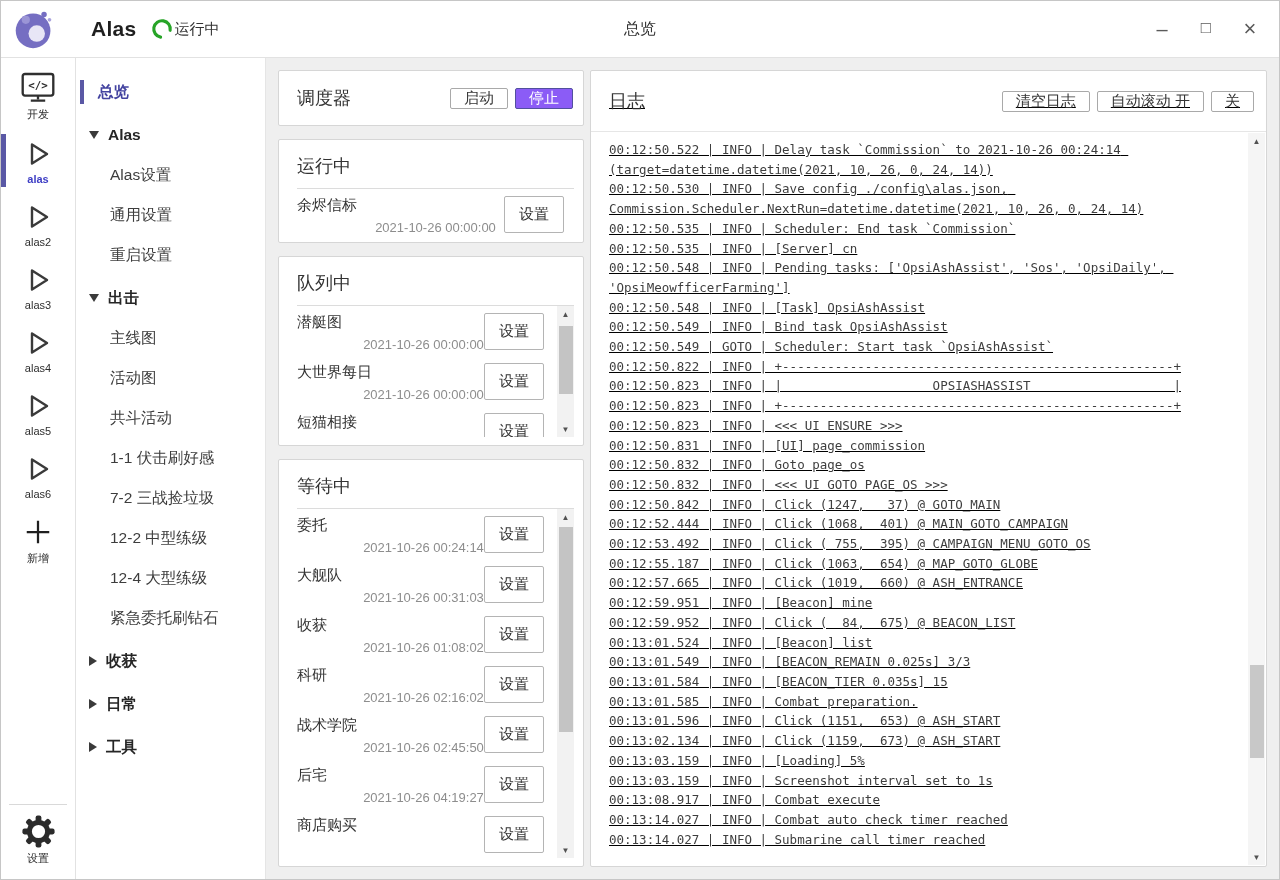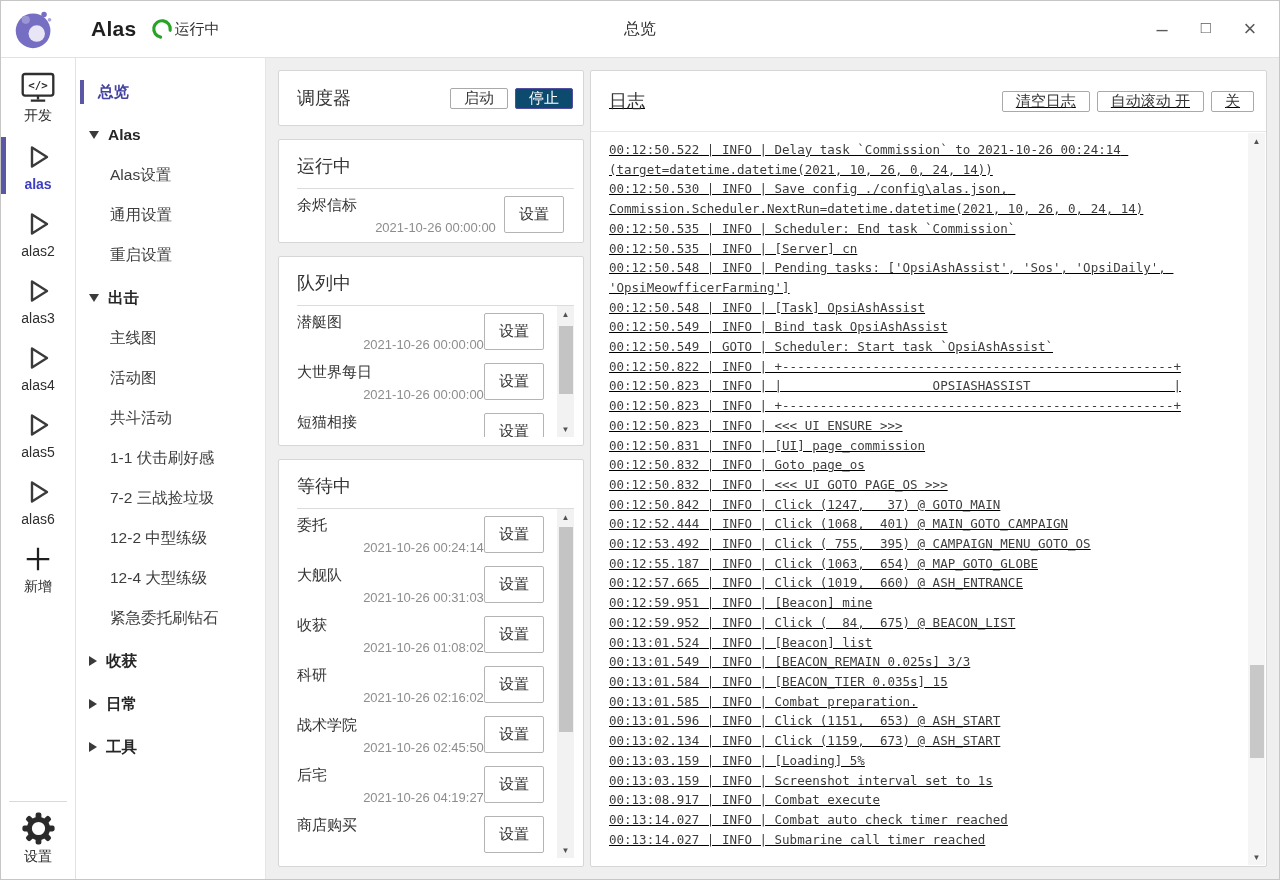--- a/index.html
+++ b/index.html
@@ -22,21 +22,21 @@
   .win-btn.close{font-size:22px;}
 
   .body{flex:1;display:flex;min-height:0;}
 
   
   .rail{flex:0 0 75px;border-right:1px solid #e2e2e2;display:flex;flex-direction:column;
     justify-content:space-between;padding-top:5px;background:#fff;}
   .rail-item{position:relative;display:flex;flex-direction:column;align-items:center;
     padding:8px 0 7px;cursor:pointer;}
   .rail-icon{height:33px;display:flex;align-items:center;justify-content:center;}
-  .rail-label{font-size:14px;color:#2e2e2e;margin-top:3px;}
+  .rail-label{font-size:11px;color:#2e2e2e;margin-top:3px;}
   .rail-item.active .rail-label{color:#3d3dc4;font-weight:bold;}
   .rail-item.active::before{content:"";position:absolute;left:0;top:5px;bottom:5px;width:5px;background:#5a58a5;}
   .rail-items svg{display:none;}
   .rail-item.dev-icon svg.i-dev{display:block;}
   .rail-item.play-icon svg.i-play{display:block;}
   .rail-item.plus-icon svg.i-plus{display:block;}
   .rail-bottom{padding-bottom:6px;}
   .rail-divider{height:1px;background:#d9d9d9;margin:0 8px 2px;}
 
   
@@ -54,21 +54,21 @@
     border-bottom:5.5px solid transparent;border-right:0;}
 
   
   .main{flex:1;background:#efefef;display:flex;padding:12px;gap:6px;min-width:0;}
   .card{background:#fff;border:1px solid #d6d6d6;border-radius:2px;}
   .col-mid{flex:0 0 306px;display:flex;flex-direction:column;gap:13px;min-height:0;}
   .col-log{flex:1;min-width:0;display:flex;text-decoration:underline;}
 
   .btn{font-family:inherit;font-size:15px;color:#333;background:#fff;border:1px solid #a9a9a9;
     border-radius:2px;height:21px;padding:0 13px;cursor:pointer;white-space:nowrap;}
-  .btn-primary{background:#0c4a6e;border-color:#52509e;color:#fff;}
+  .btn-primary{background:#8b5cf6;border-color:#52509e;color:#fff;}
   .btn-group{display:flex;gap:7px;}
 
   .card-scheduler{flex:0 0 56px;display:flex;align-items:center;justify-content:space-between;
     padding:0 10px 0 18px;}
   .card-title{font-size:18px;color:#333;}
 
   .card-sec{padding:10px 9px 8px 18px;display:flex;flex-direction:column;min-height:0;}
   .card-head{font-size:18px;color:#333;padding:4px 0 10px;border-bottom:1px solid #dcdcdc;}
   .card-running{flex:0 0 104px;}
   .card-queue{flex:0 0 190px;}

